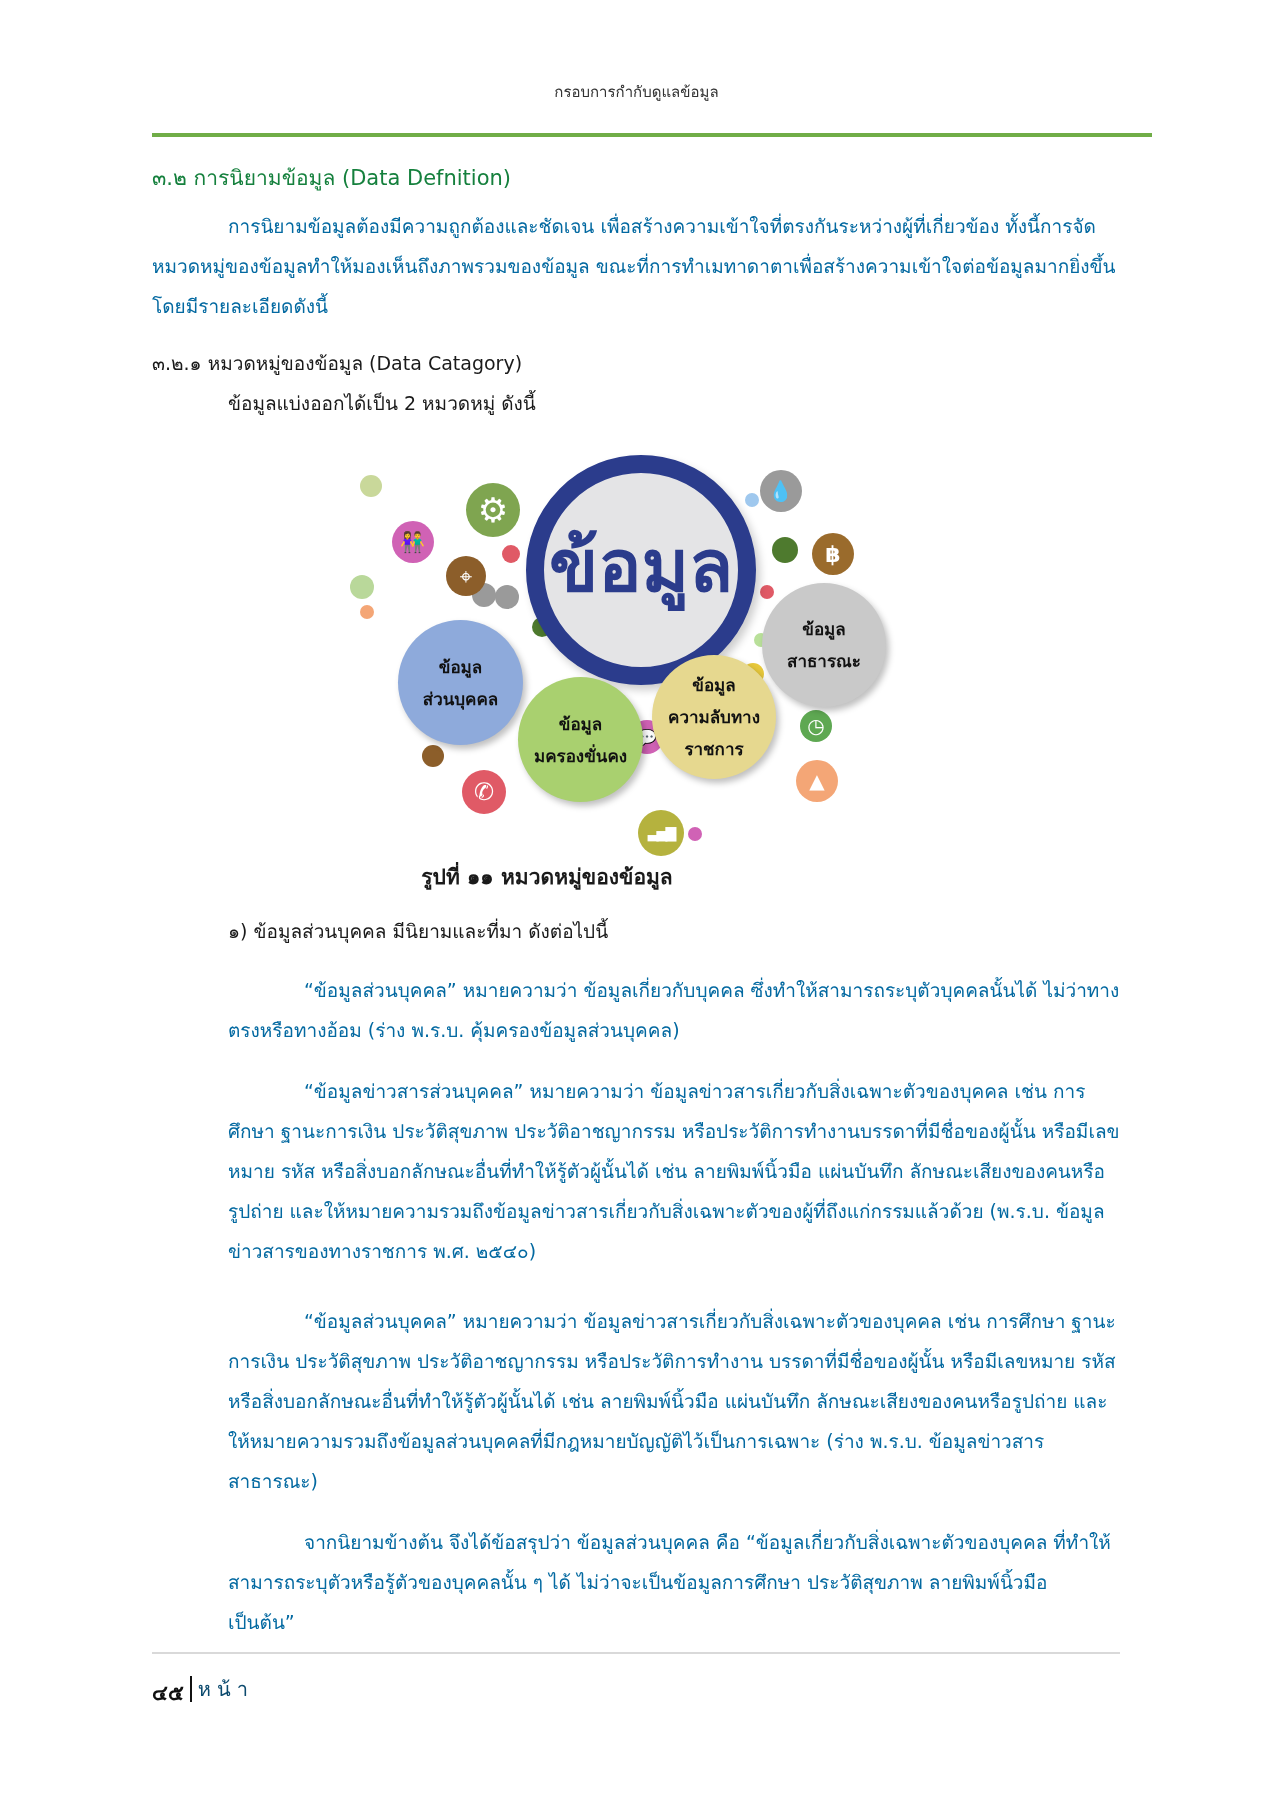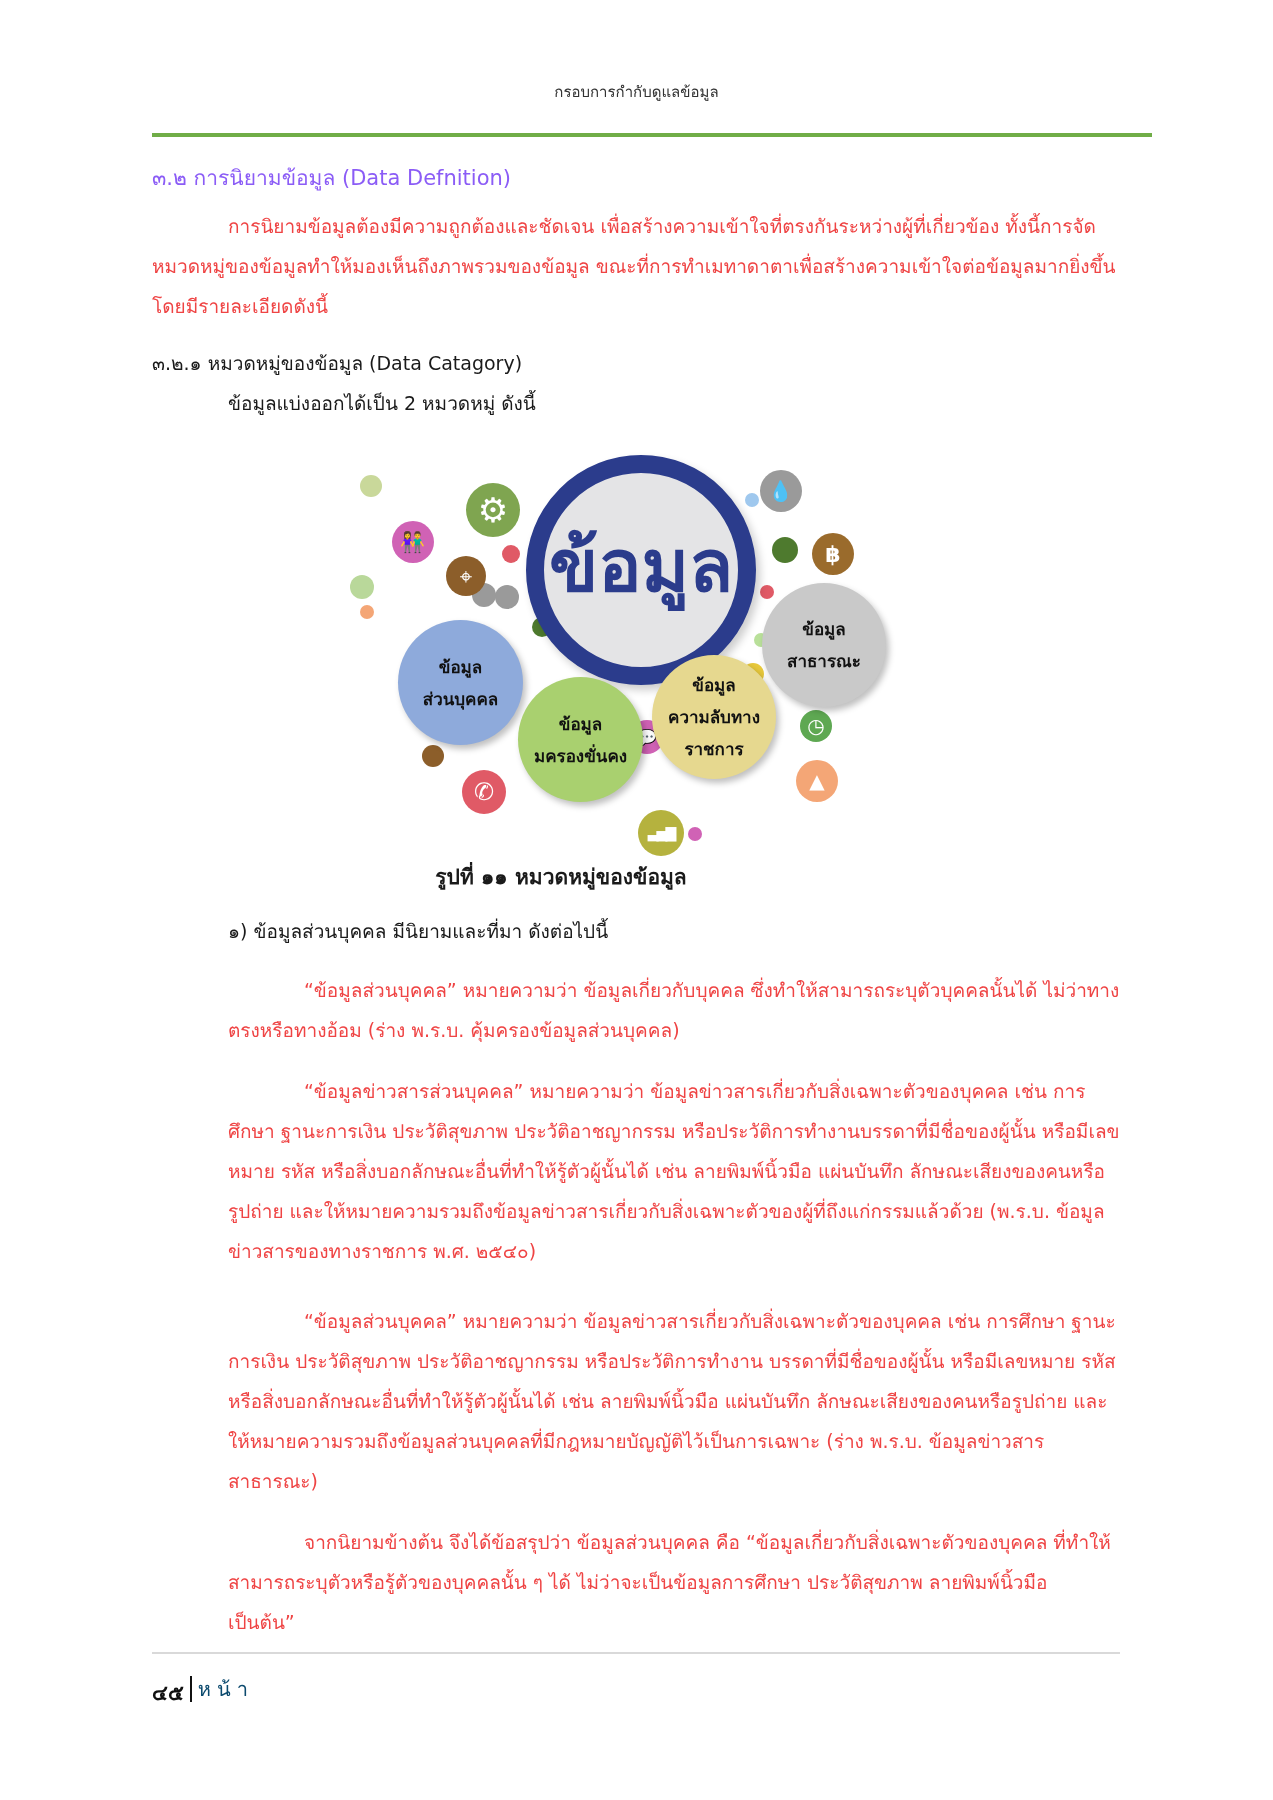--- a/index.html
+++ b/index.html
@@ -2,38 +2,38 @@
 <html><head>
   <meta charset="utf-8">
   <style>
     html, body { margin: 0; padding: 0; background: #ffffff; }
     body { width: 1273px; height: 1800px; position: relative; overflow: hidden;
            font-family: "DejaVu Sans", "Liberation Sans", sans-serif; color: #1a1a1a; }
     .abs { position: absolute; }
     .running-header { top: 80px; left: 0; width: 1273px; text-align: center;
                       font-size: 15px; color: #333; }
     .header-rule { top: 133px; left: 152px; width: 1000px; height: 4px; background: #70ad47; }
-    .section-heading { top: 161px; left: 152px; font-size: 21px; color: #8b5cf6; }
-    .para { font-size: 19px; line-height: 40px; color: #ef4444; }
+    .section-heading { top: 161px; left: 152px; font-size: 21px; color: #15803d; }
+    .para { font-size: 19px; line-height: 40px; color: #0369a1; }
     .para p { margin: 0; }
     .intro { top: 206px; left: 152px; width: 968px; }
     .indent { text-indent: 76px; }
     .subheading { top: 348px; left: 152px; font-size: 19px; }
     .subline { top: 388px; left: 228px; font-size: 19px; }
     .figure { top: 455px; left: 380px; width: 520px; height: 400px; }
     .bubble { position: absolute; border-radius: 50%; }
     .cat { display: flex; flex-direction: column; align-items: center; justify-content: center;
            text-align: center; font-weight: bold; font-size: 17px; line-height: 32px; color: #111;
            box-shadow: 3px 4px 6px rgba(0,0,0,0.25); }
     .center-ring { border: 18px solid #2b3c8c; background: #e4e4e6; box-sizing: border-box;
                    display: flex; align-items: center; justify-content: center;
                    box-shadow: 4px 5px 8px rgba(0,0,0,0.2); }
     .center-text { font-size: 72px; font-weight: bold; color: #2b3c8c; margin-top: -10px; }
     .icon-bubble { display: flex; align-items: center; justify-content: center; color: #fff; }
-    .caption { top: 860px; left: 14px; width: 1094px; text-align: center; font-size: 21px; font-weight: bold; }
+    .caption { top: 860px; left: 0; width: 1094px; text-align: center; font-size: 21px; font-weight: bold; }
     .item1 { top: 916px; left: 228px; font-size: 19px; }
     .block { left: 228px; width: 892px; }
     .b1 { top: 970px; }
     .b2 { top: 1071px; }
     .b3 { top: 1301px; }
     .b4 { top: 1522px; }
     .footer-rule { top: 1652px; left: 152px; width: 968px; height: 2px; background: #d9d9d9; }
     .footer { top: 1668px; left: 152px; font-size: 21px; display: flex; align-items: center; gap: 6px; }
     .page-num { font-weight: bold; color: #111; margin-top: 8px; }
     .page-sep { width: 2px; height: 26px; background: #111; }

